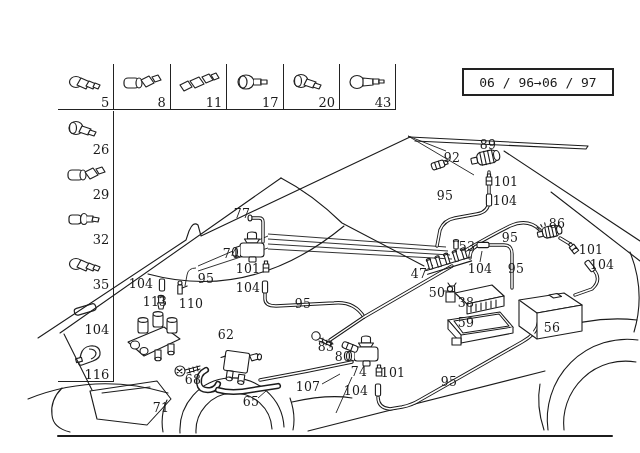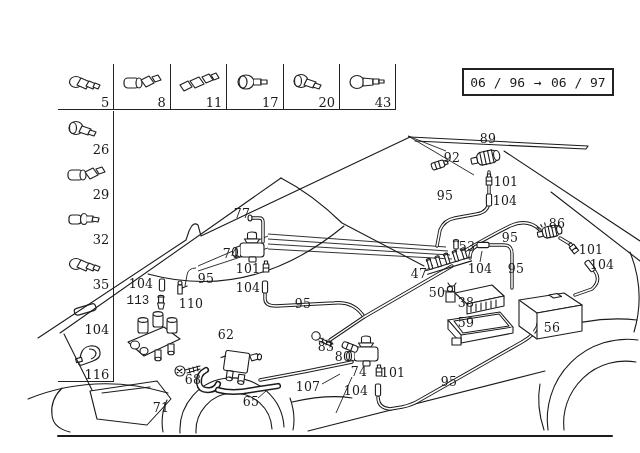--- a/index.html
+++ b/index.html
@@ -7,21 +7,21 @@
          font-family:"DejaVu Serif",serif;color:#1a1a1a;}
   
   .grid-row{position:absolute;display:flex;border-bottom:1.5px solid #222;}
   .cell{width:55.4px;height:45px;border-right:1.5px solid #222;position:relative;
         display:flex;align-items:flex-start;justify-content:center;}
   .cell svg{margin-top:3px;}
   .cell .num{position:absolute;right:4px;bottom:0px;font-size:13px;line-height:13px;}
   
   .datebox{position:absolute;left:462px;top:68px;width:148px;height:24px;
            border:2px solid #222;display:flex;align-items:center;justify-content:center;
-           gap:9px;font-family:"DejaVu Sans Mono",monospace;font-size:13px;background:#fff;}
+           font-family:"DejaVu Sans Mono",monospace;font-size:13px;background:#fff;}
   
   .lbl{position:absolute;transform:translate(-50%,-50%);font-size:12.5px;line-height:13px;
        white-space:nowrap;letter-spacing:.2px;}
   svg.art{position:absolute;left:0;top:0;}
   svg.art *{vector-effect:non-scaling-stroke;}
   .ln{fill:none;stroke:#1c1c1c;stroke-width:1.1;stroke-linecap:round;stroke-linejoin:round;}
   .ln2{fill:none;stroke:#1c1c1c;stroke-width:2;stroke-linecap:round;}
   .fw{fill:#fff;stroke:#1c1c1c;stroke-width:1.1;stroke-linejoin:round;}
   .to{fill:none;stroke:#1c1c1c;stroke-width:3.4;stroke-linecap:round;stroke-linejoin:round;}
   .ti{fill:none;stroke:#fff;stroke-width:1.5;stroke-linecap:round;stroke-linejoin:round;}
@@ -434,21 +434,21 @@
   </svg>
 
   <div id="labels">
       <span class="lbl" style="left: 242px; top: 213px;">77</span>
       <span class="lbl" style="left: 231px; top: 253px;">74</span>
       <span class="lbl" style="left: 248px; top: 268px;">101</span>
       <span class="lbl" style="left: 248px; top: 287px;">104</span>
       <span class="lbl" style="left: 206px; top: 278px;">95</span>
       <span class="lbl" style="left: 303px; top: 303px;">95</span>
       <span class="lbl" style="left: 141px; top: 283px;">104</span>
-      <span class="lbl" style="left: 138px; top: 301px; font-family: Liberation Mono, monospace;">113</span>
+      <span class="lbl" style="left: 155px; top: 301px;">113</span>
       <span class="lbl" style="left: 191px; top: 303px;">110</span>
       <span class="lbl" style="left: 226px; top: 334px;">62</span>
       <span class="lbl" style="left: 161px; top: 371px; margin-top: 36px;">71</span>
       <span class="lbl" style="left: 193px; top: 379px;">68</span>
       <span class="lbl" style="left: 251px; top: 401px;">65</span>
       <span class="lbl" style="left: 308px; top: 386px;">107</span>
       <span class="lbl" style="left: 326px; top: 346px;">83</span>
       <span class="lbl" style="left: 343px; top: 356px;">80</span>
       <span class="lbl" style="left: 359px; top: 371px;">74</span>
       <span class="lbl" style="left: 393px; top: 372px;">101</span>
@@ -458,20 +458,20 @@
       <span class="lbl" style="left: 437px; top: 292px;">50</span>
       <span class="lbl" style="left: 466px; top: 302px;">38</span>
       <span class="lbl" style="left: 466px; top: 322px;">59</span>
       <span class="lbl" style="left: 552px; top: 327px;">56</span>
       <span class="lbl" style="left: 480px; top: 268px;">104</span>
       <span class="lbl" style="left: 516px; top: 268px;">95</span>
       <span class="lbl" style="left: 510px; top: 237px;">95</span>
       <span class="lbl" style="left: 557px; top: 223px;">86</span>
       <span class="lbl" style="left: 591px; top: 249px;">101</span>
       <span class="lbl" style="left: 602px; top: 264px;">104</span>
-      <span class="lbl" style="left: 488px; top: 138px;">89</span>
+      <span class="lbl" style="left: 488px; top: 144px;">89</span>
       <span class="lbl" style="left: 452px; top: 157px;">92</span>
       <span class="lbl" style="left: 506px; top: 181px;">101</span>
       <span class="lbl" style="left: 505px; top: 200px;">104</span>
       <span class="lbl" style="left: 445px; top: 195px;">95</span>
       <span class="lbl" style="left: 467px; top: 246px;">53</span>
     </div>
 </div>
 
 </body></html>

